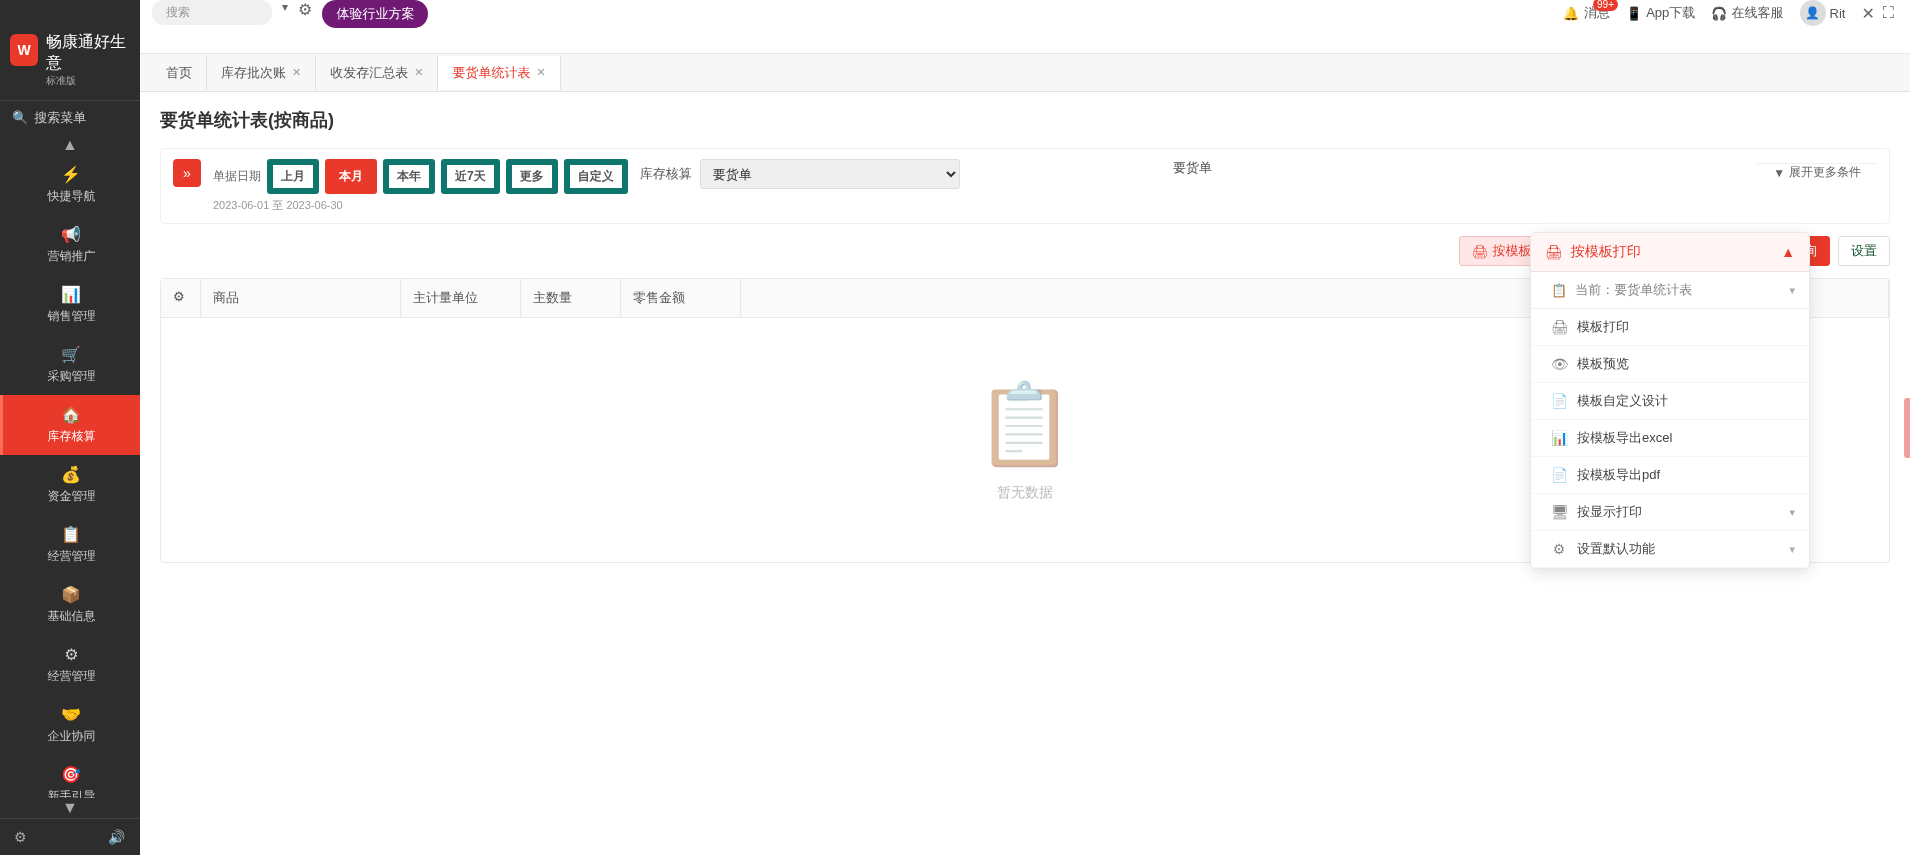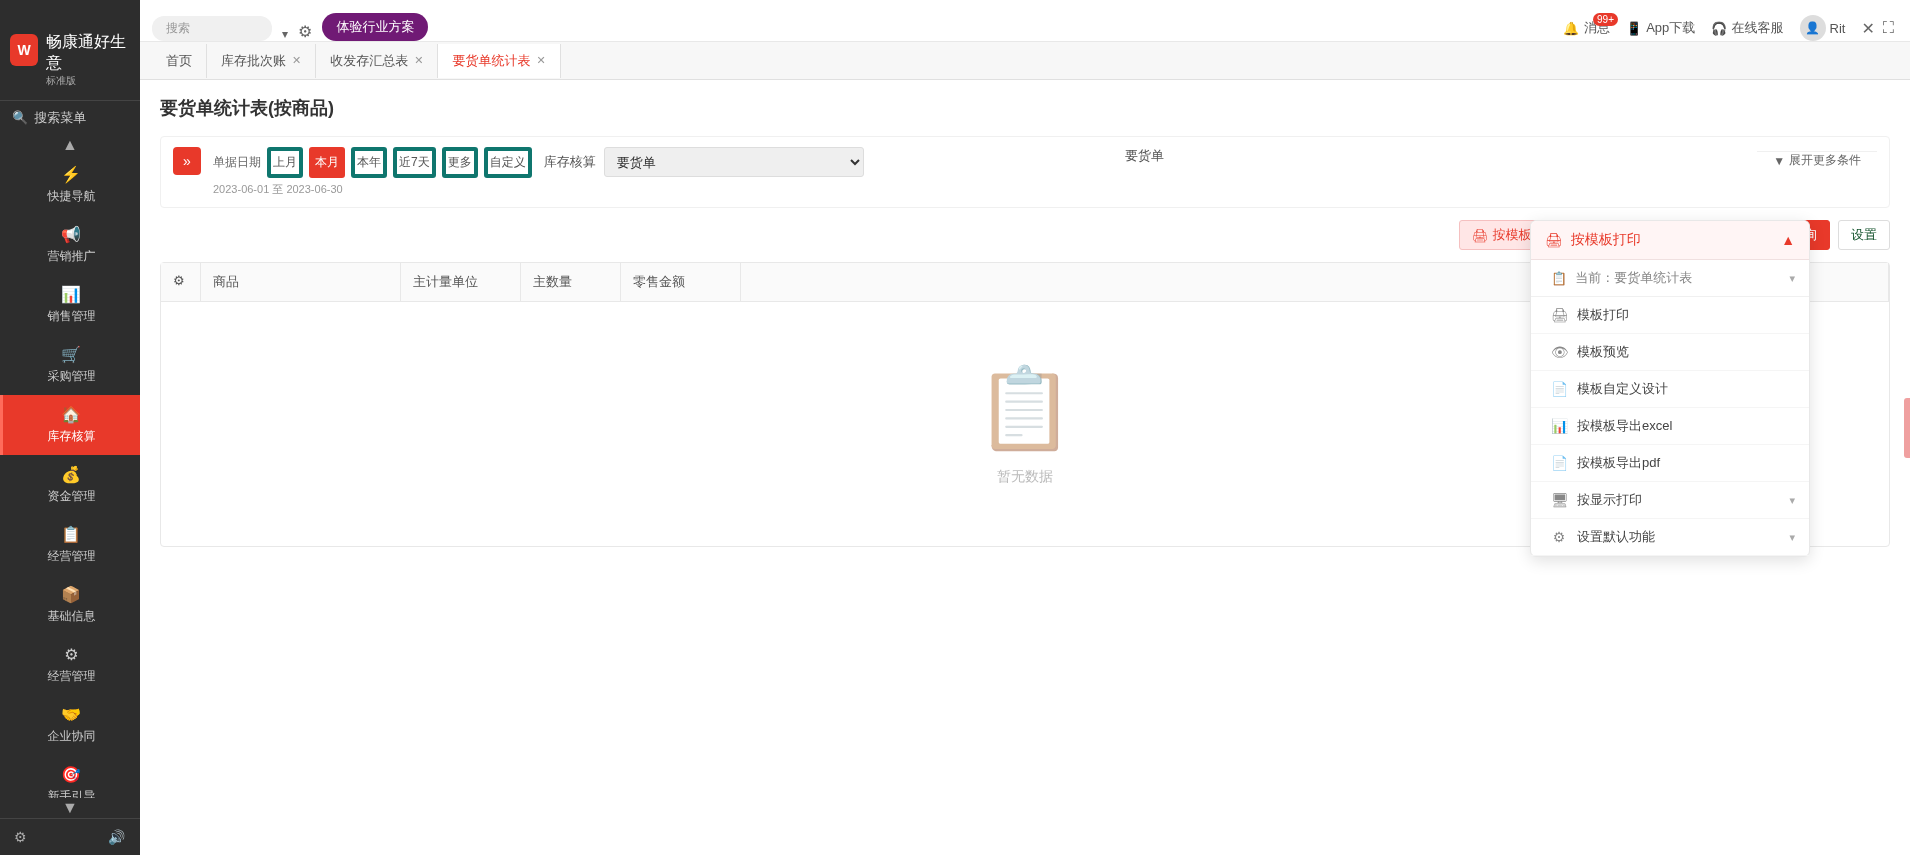--- a/index.html
+++ b/index.html
@@ -52,23 +52,23 @@
       display: flex; align-items: center; justify-content: space-between;
       padding: 10px 14px; border-top: 1px solid #444;
     }
     .sidebar-bottom-icon { color: #aaa; cursor: pointer; font-size: 14px; }
 
     
     .main { flex: 1; display: flex; flex-direction: column; height: 100%; }
 
     
     .topbar {
-      height: 42px;
+      height: 54px;
       background: #fff;
-      display: flex; align-items: flex-end;
+      display: flex; align-items: flex-start;
       padding: 0 12px; gap: 10px;
       border-bottom: 1px solid #e8e8e8;
       position: relative;
     }
     .topbar-search {
       background: #f0f0f0; border-radius: 12px;
       padding: 4px 14px; font-size: 12px; color: #999;
       min-width: 120px;
     }
     .topbar-dropdown { color: #666; font-size: 12px; cursor: pointer; }
@@ -113,22 +113,22 @@
       padding: 10px 12px; background: #fff; border: 1px solid #f0f0f0; border-radius: 4px;
     }
     .filter-expand-btn {
       width: 28px; height: 28px; background: #e8392a; border-radius: 4px;
       display: flex; align-items: center; justify-content: center; cursor: pointer; color: #fff; font-size: 14px; flex-shrink: 0;
     }
     .filter-group { display: flex; flex-direction: column; gap: 4px; }
     .filter-label { font-size: 12px; color: #666; }
     .filter-date-row { display: flex; align-items: center; gap: 6px; }
     .filter-date-btn {
-      padding: 3px 2px; font-size: 12px; border: 4px solid #0f766e; border-radius: 3px;
-      cursor: pointer; color: #555; background: #fff;
+      padding: 3px 8px; font-size: 12px; border: 6px solid #0f766e; border-radius: 3px;
+      cursor: pointer; color: #555; background: #fff; font-weight: bold;
     }
     .filter-date-btn.active { background: #e8392a; color: #fff; border-color: #e8392a; }
     .filter-date-range { font-size: 11px; color: #999; }
     .filter-type-group { display: flex; align-items: center; gap: 8px; flex: 1; }
     .filter-type-label { font-size: 13px; color: #555; }
     .filter-type-select {
       flex: 1; max-width: 260px; height: 30px; border: 1px solid #ddd; border-radius: 3px;
       padding: 0 8px; font-size: 13px; color: #333;
     }
     .filter-tag-label { font-size: 13px; color: #555; }

